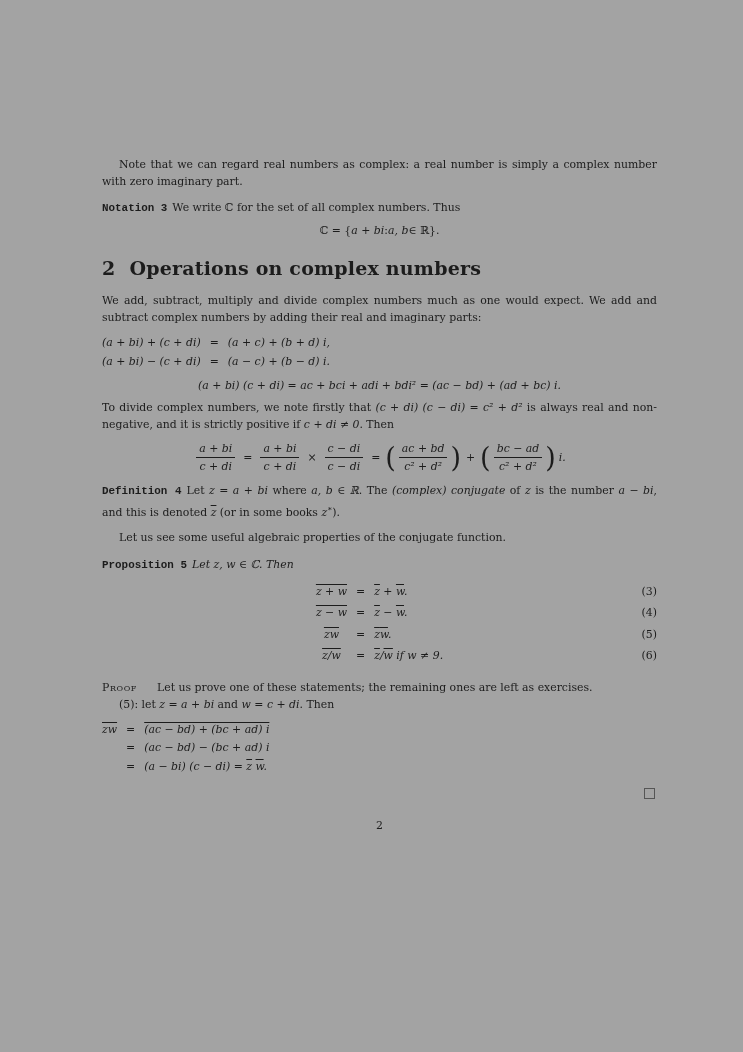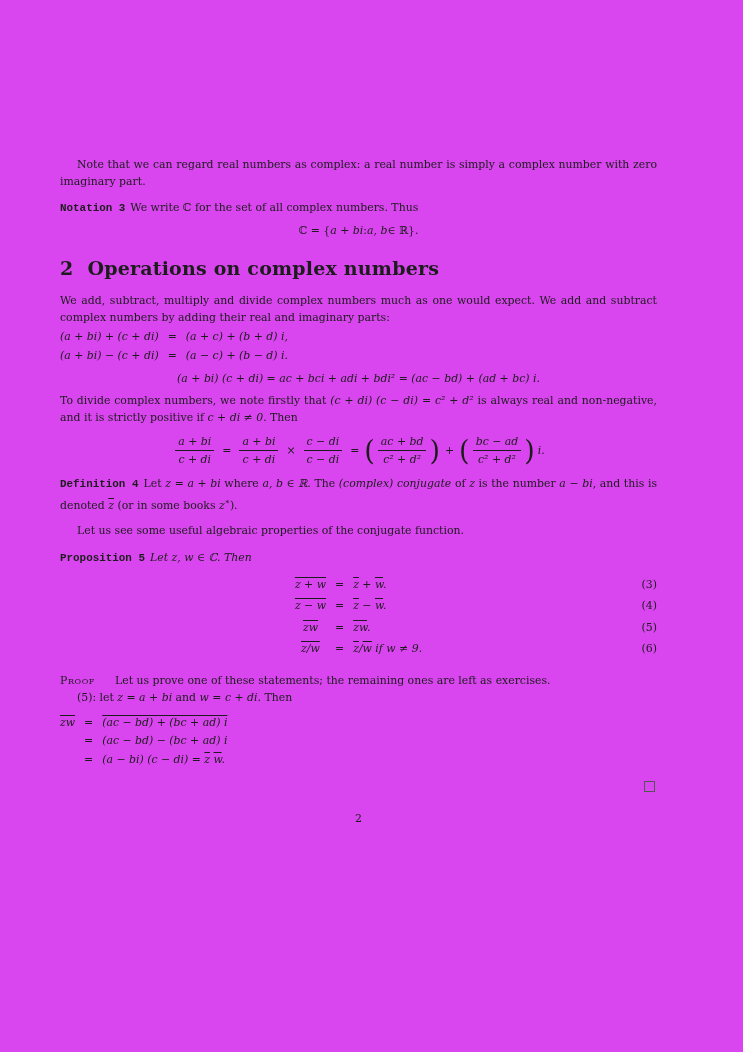--- a/index.html
+++ b/index.html
@@ -1,45 +1,45 @@
 <!DOCTYPE html>
 <html><head>
 <meta charset="utf-8">
 <style>
   html,body{margin:0;padding:0;background:#ffffff;}
   .page{
     position:relative;
     width:743px;height:1052px;
-    background:#d946ef;
+    background:#a3a3a3;
     color:#1c1c1c;
     font-family:"DejaVu Serif",serif;
     font-size:10.9px;
     box-sizing:border-box;
-    padding:156px 86px 0 60px;
+    padding:156px 86px 0 102px;
     overflow:hidden;
   }
   p{margin:0;line-height:17px;text-align:justify;}
   .indent{text-indent:17px;}
   .m{font-style:italic;}
   .em{font-style:italic;}
   .blabel{font-weight:bold;margin-right:5px;font-family:Liberation Mono, monospace;}
   .sp{margin-top:8px;}
   h2{
     font-size:19px;font-weight:bold;margin:20px 0 13px;
     display:flex;gap:14px;letter-spacing:0.2px;
   }
   
   .deq{display:flex;justify-content:center;align-items:center;margin:7px 0;}
   .grid3{
     display:grid;grid-template-columns:auto auto auto;
     column-gap:9px;width:fit-content;margin:0 auto;
   }
   .cl{text-align:right;}
   .cr{text-align:left;}
-  .eqrows{line-height:18.5px;margin:2px 0;}
+  .eqrows{line-height:18.5px;margin:8px 0;}
   .propwrap{position:relative;margin:7px 0 9px;}
   .prop-g{line-height:21.5px;}
   .eqnums{
     position:absolute;right:0;top:0;text-align:right;line-height:21.5px;
   }
   .ol{text-decoration:overline;text-align:center;}
   .frac{
     display:inline-block;text-align:center;vertical-align:middle;
     margin:0 3px;line-height:13px;
   }

